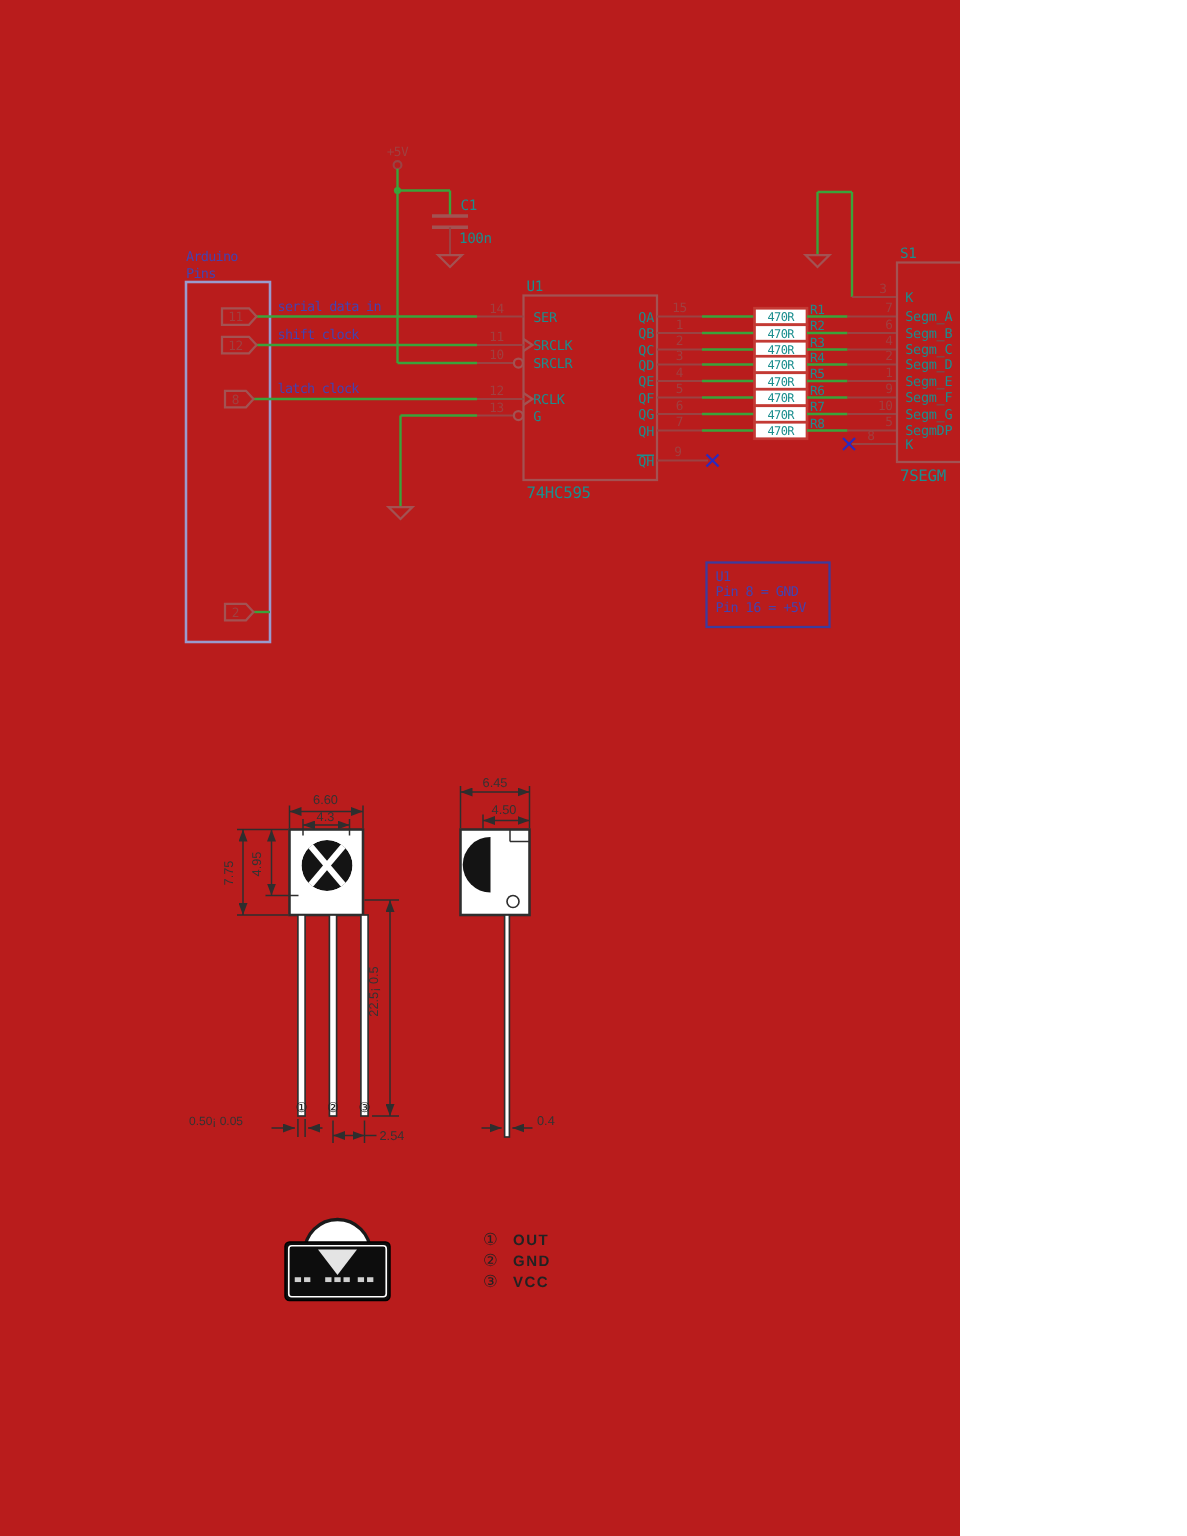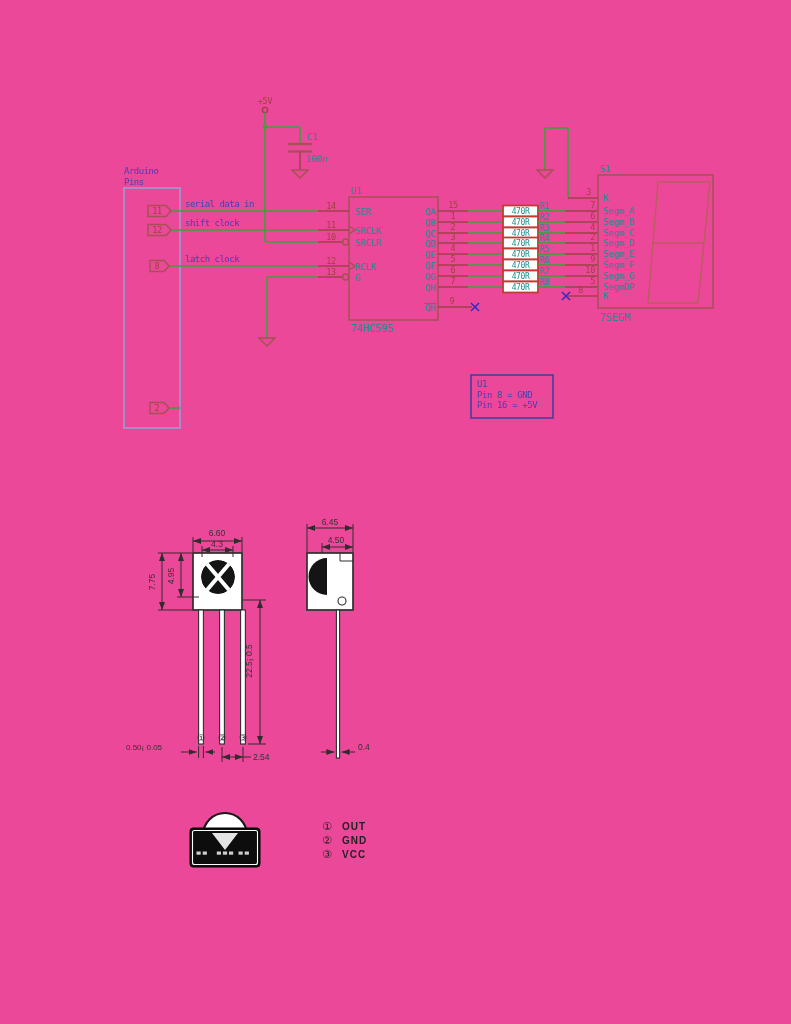--- a/index.html
+++ b/index.html
@@ -1,16 +1,16 @@
 <!DOCTYPE html>
 <html><head>
 <meta charset="utf-8">
 <style>
   html,body{margin:0;padding:0;background:#ffffff;}
-  .canvas{position:relative;width:791px;height:1024px;background:#ec4899;overflow:hidden;}
+  .canvas{position:relative;width:640px;height:1024px;background:#b91c1c;overflow:hidden;}
   svg{position:absolute;left:0;top:0;}
   text{font-family:"DejaVu Sans Mono",monospace;}
   .anc-m{text-anchor:middle}.anc-e{text-anchor:end}
   .wire{stroke:#3aa33a;stroke-width:1.6;fill:none}
   .lead{stroke:#9a4343;stroke-width:1.4;fill:none}
   .sym{stroke:#a35252;stroke-width:1.5;fill:none}
   .plate{stroke:#a35252;stroke-width:2.2;fill:none}
   .res{stroke:#c33a34;stroke-width:1.8;fill:#fff}
   .nc{stroke:#2a2ac0;stroke-width:1.5;fill:none}
   .glyph7{stroke:#b85e5e;stroke-width:1.4;fill:none}

